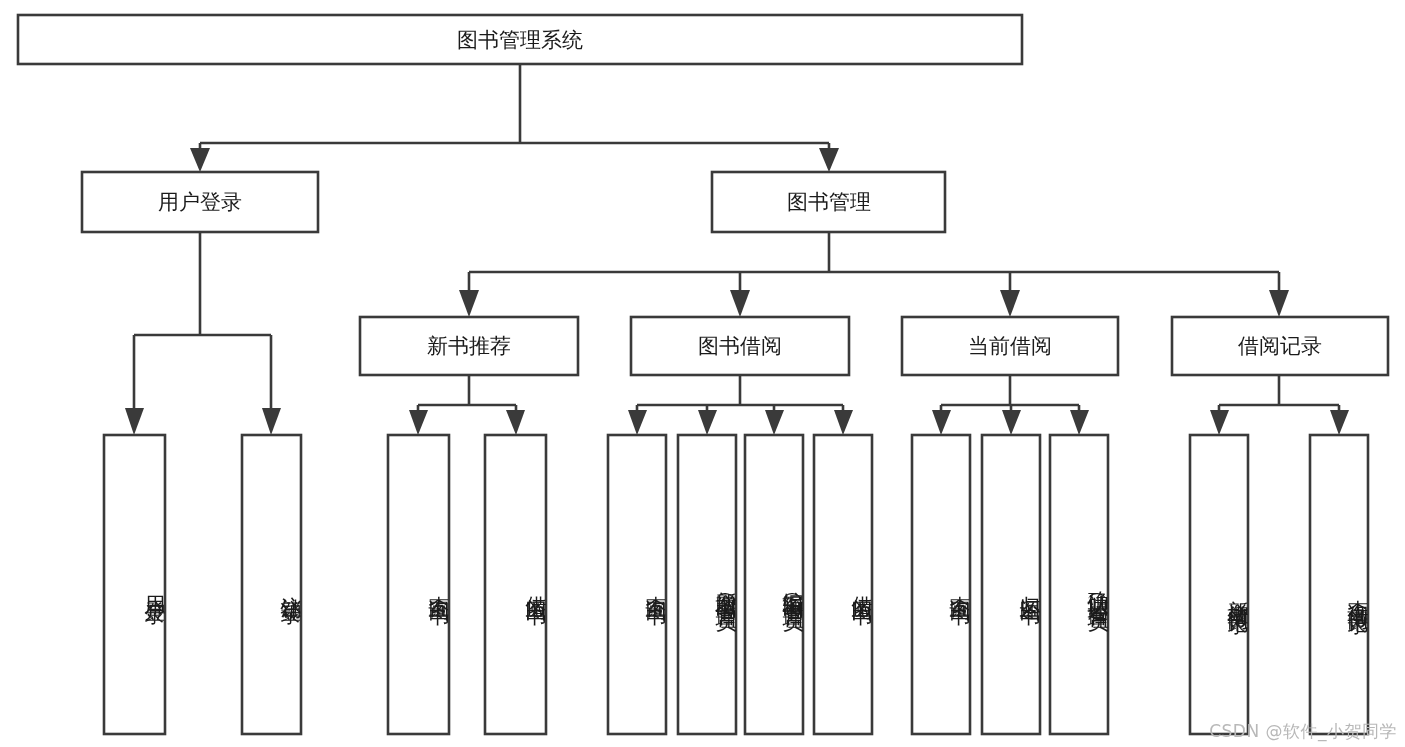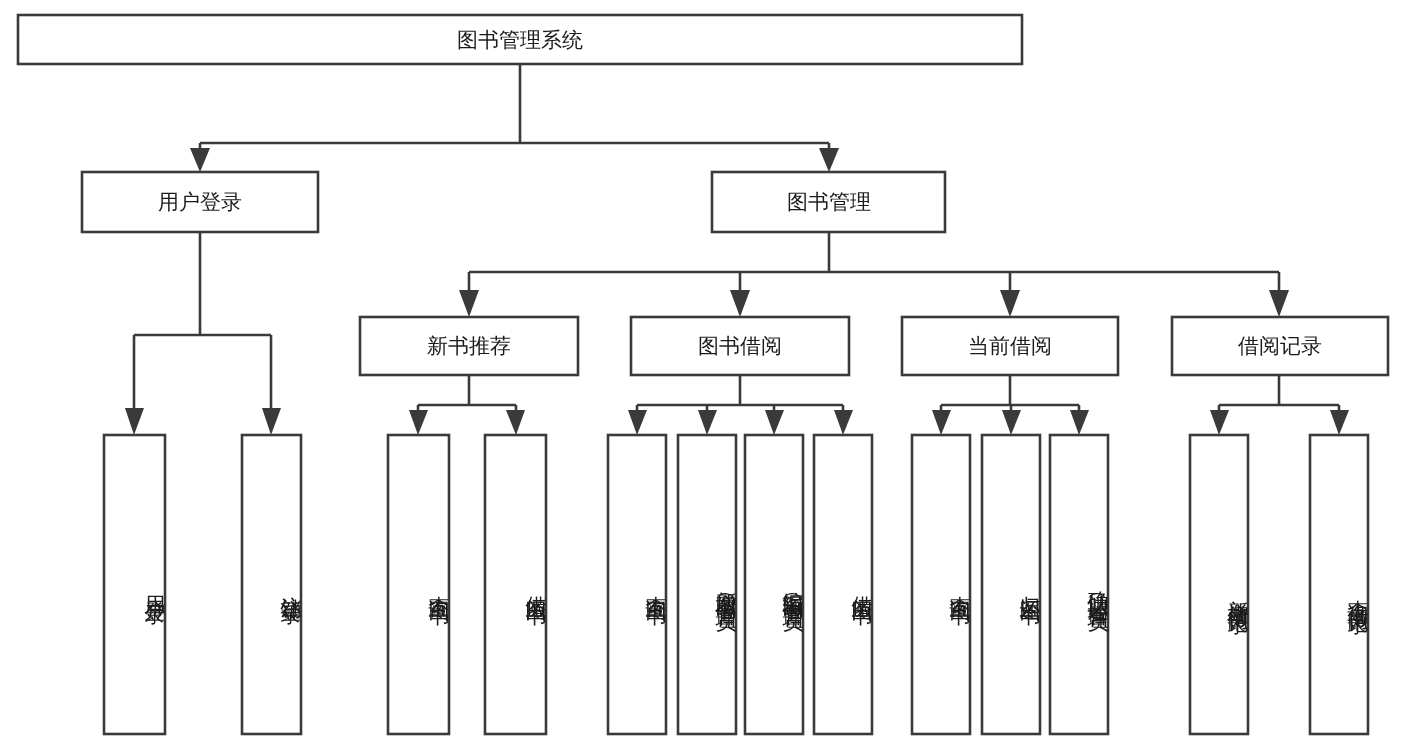--- a/index.html
+++ b/index.html
@@ -195,14 +195,15 @@
     <div class="leaf-label-v" style="left:678px;  top:440px; width:58px; height:294px;">新增图书（管理员）</div>
     <div class="leaf-label-v" style="left:745px;  top:440px; width:58px; height:294px;">编辑图书（管理员）</div>
     <div class="leaf-label-v" style="left:814px;  top:435px; width:58px; height:299px;">借阅图书</div>
     <div class="leaf-label-v" style="left:912px;  top:435px; width:58px; height:299px;">查询图书</div>
     <div class="leaf-label-v" style="left:982px;  top:435px; width:58px; height:299px;">归还图书</div>
     <div class="leaf-label-v" style="left:1050px; top:440px; width:58px; height:294px;">确认归还（管理员）</div>
     <div class="leaf-label-v" style="left:1190px; top:450px; width:58px; height:284px;">新增借阅记录</div>
     <div class="leaf-label-v" style="left:1310px; top:450px; width:58px; height:284px;">查询借阅记录</div>
   </div>
 
+  <div class="watermark">CSDN @软件_小贺同学</div>
 
 </div>
 
 </body></html>

